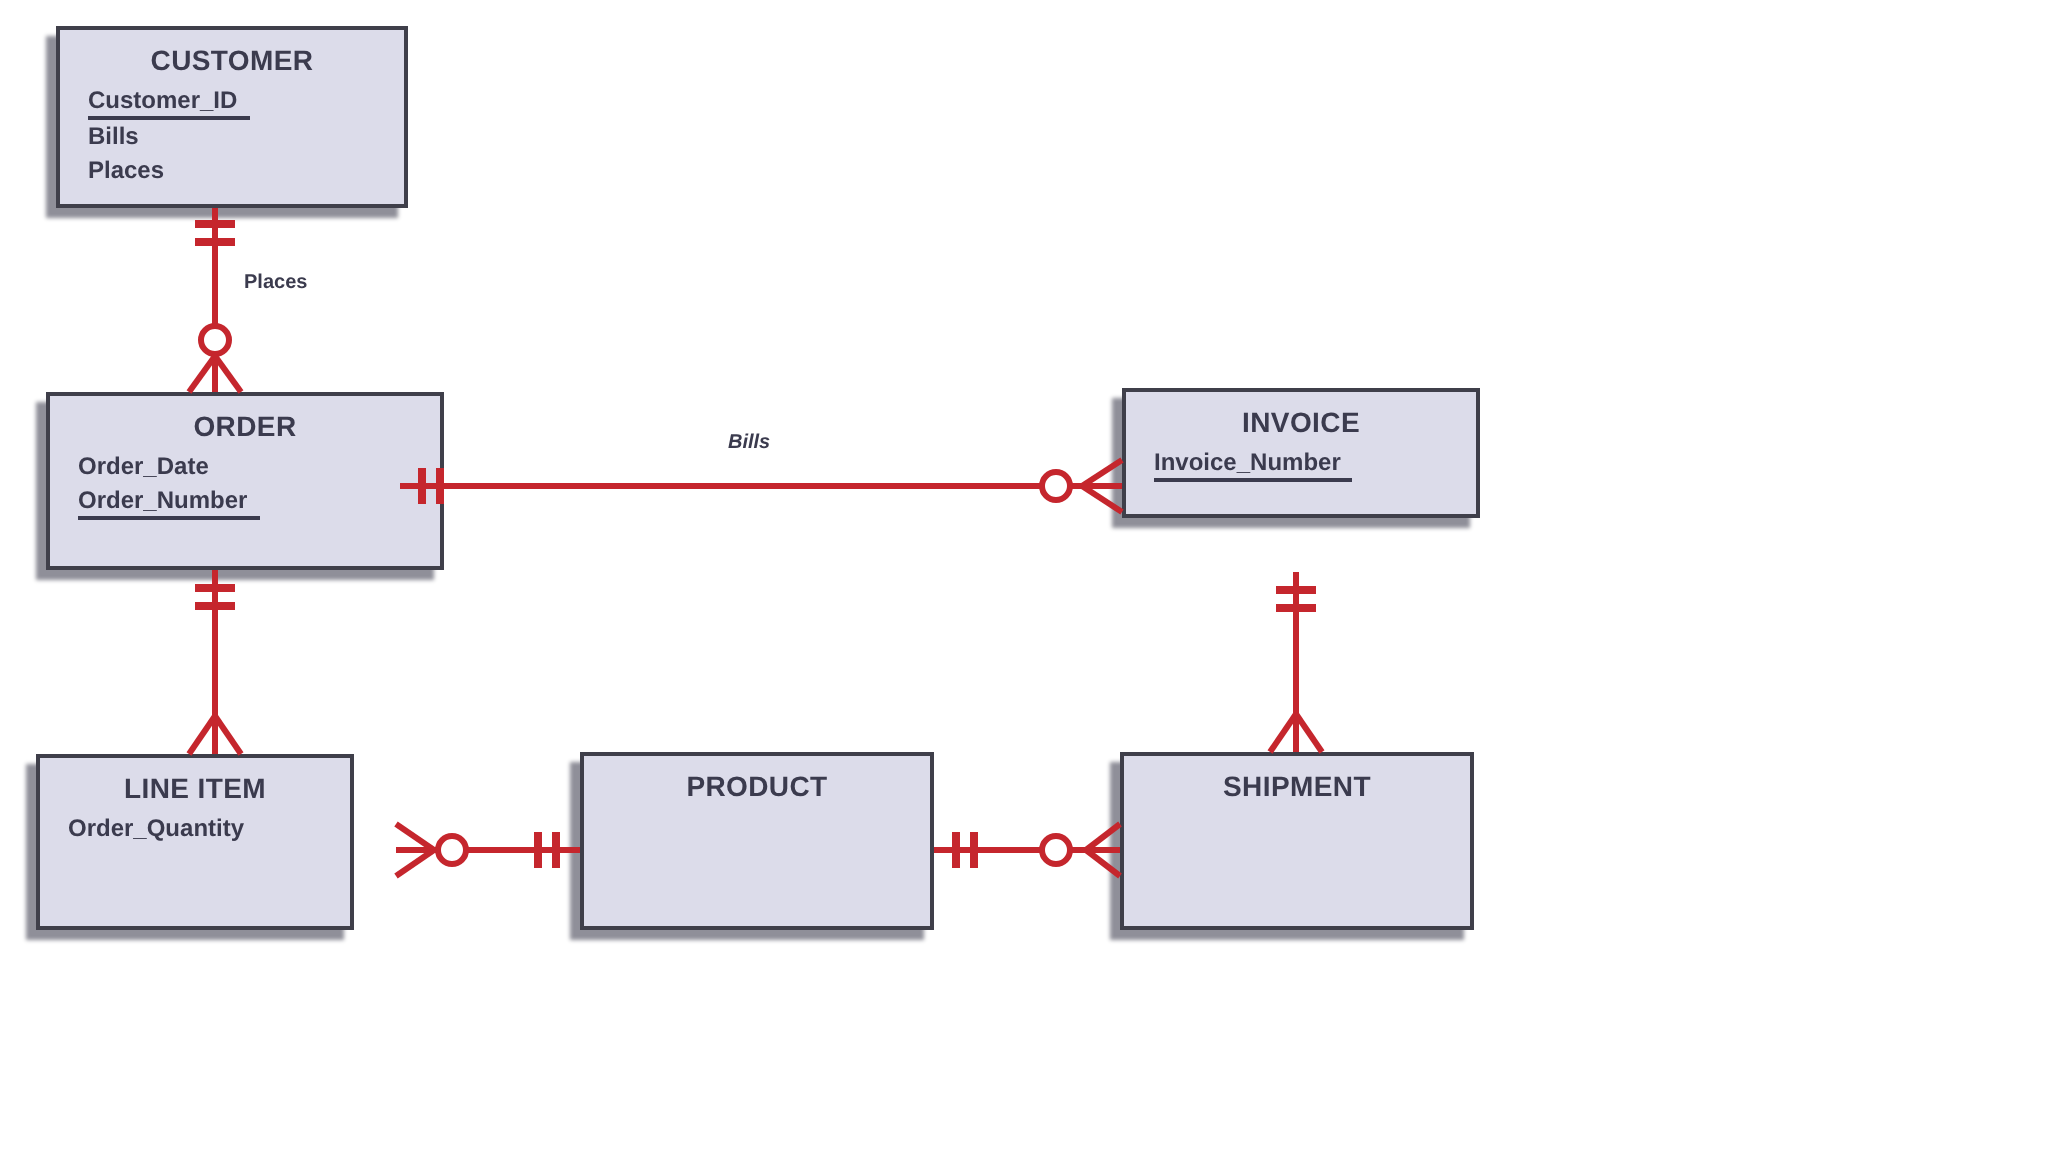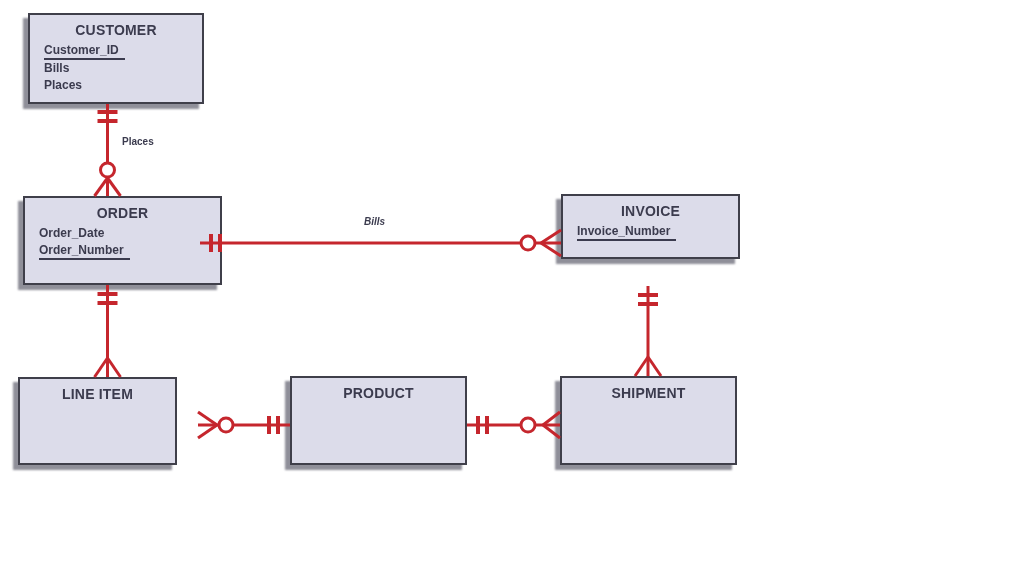--- a/index.html
+++ b/index.html
@@ -127,20 +127,23 @@
       </div>
     </div>
     <div class="entity" style="left: 561px; top: 194px; width: 179px; height: 65px;">
       <div class="entity-title">INVOICE</div>
       <div class="entity-attrs">
         <div class="attr-row"><span class="attr key">Invoice_Number</span></div>
       </div>
     </div>
     <div class="entity" style="left: 18px; top: 377px; width: 159px; height: 88px;">
       <div class="entity-title">LINE ITEM</div>
+      <div class="entity-attrs">
+        <div class="attr-row"><span class="attr">Order_Quantity</span></div>
+      </div>
     </div>
     <div class="entity" style="left: 290px; top: 376px; width: 177px; height: 89px;">
       <div class="entity-title">PRODUCT</div>
     </div>
     <div class="entity" style="left: 560px; top: 376px; width: 177px; height: 89px;">
       <div class="entity-title">SHIPMENT</div>
     </div>
     <div class="rel-label" style="left: 122px; top: 136px;">Places</div>
     <div class="rel-label" style="left: 364px; top: 216px; font-style: italic;">Bills</div>
   </div>

